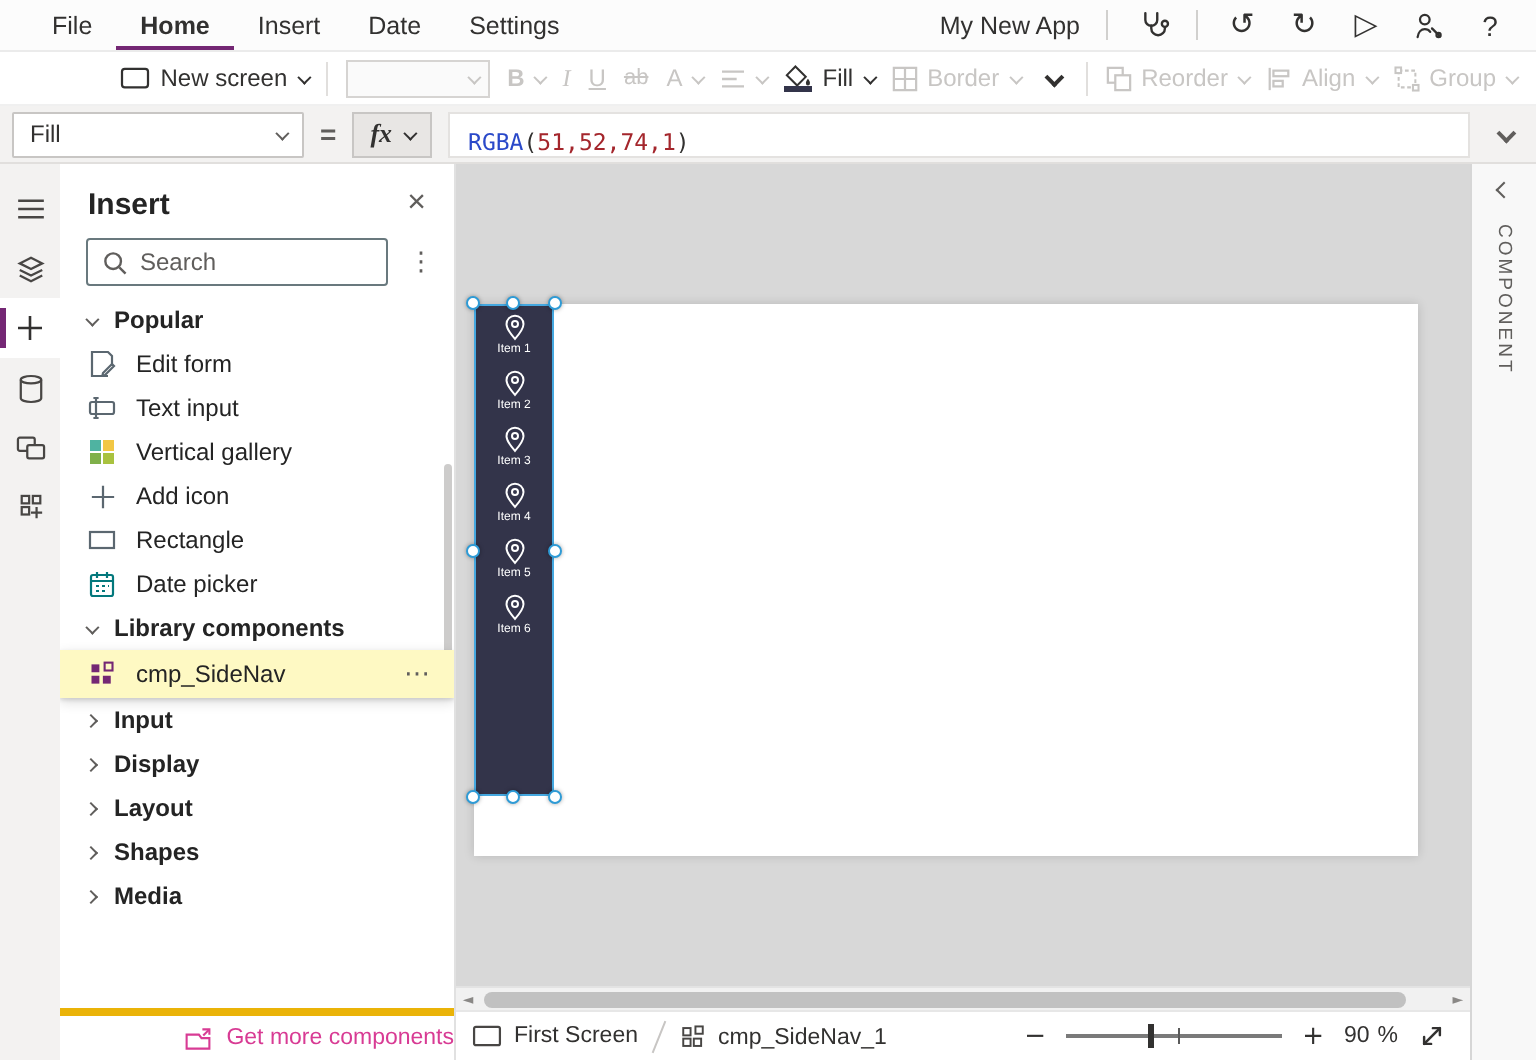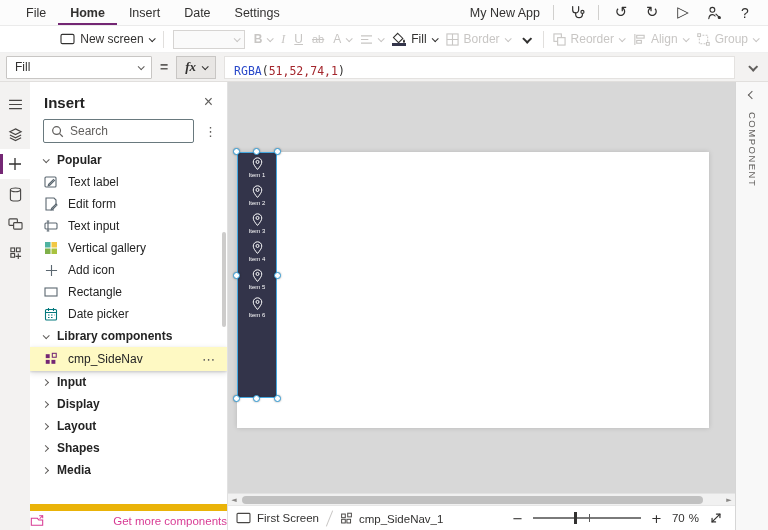--- a/index.html
+++ b/index.html
@@ -65,21 +65,21 @@
   .search-box input::placeholder { color:#605e5c; }
   .kebab { font-family:"DejaVu Sans", sans-serif; color:#605e5c; font-size:13px; padding:0 6px; cursor:pointer; }
   .panel-list { flex:1; overflow:hidden; }
   .row { height:22px; display:flex; align-items:center; gap:9px; padding:0 12px 0 13px; cursor:pointer; color:#242424; }
   .row .chev { color:#605e5c; flex:0 0 auto; }
   .row.header { font-weight:bold; }
   .row .ic { width:16px; display:flex; justify-content:center; flex:0 0 auto; }
   .row.selected { height:24px; background:#fef9c3; box-shadow:0 1px 2px rgba(0,0,0,.12), 0 2px 6px rgba(0,0,0,.14); position:relative; z-index:2; }
   .row .more { margin-left:auto; font-family:"DejaVu Sans", sans-serif; color:#605e5c; font-size:13px; }
   .panel-scrollthumb { position:absolute; right:1px; top:150px; width:4px; height:95px; background:#cdcccb; border-radius:2px; }
-  .panel-foot { height:26px; border-top:7px solid #eab308; display:flex; align-items:center; justify-content:space-between; gap:7px; color:#d83b94; cursor:pointer; flex:0 0 auto; font-size:11.5px; }
+  .panel-foot { height:26px; border-top:4px solid #eab308; display:flex; align-items:center; justify-content:flex-end; gap:7px; color:#d83b94; cursor:pointer; flex:0 0 auto; font-size:11.5px; }
 
   
   .canvas-col { flex:1; display:flex; flex-direction:column; min-width:0; }
   .canvas { flex:1; background:#d8d8d8; position:relative; overflow:hidden; }
   .artboard { position:absolute; left:9px; top:70px; width:472px; height:276px; background:#fff; box-shadow:0 0 5px rgba(0,0,0,.15); }
   .sidenav { position:absolute; left:0; top:0; width:40px; height:246px; background:#33344A; }
   .sel-outline { position:absolute; inset:0; border:1px solid #45a8e0; pointer-events:none; }
   .handle { position:absolute; width:7px; height:7px; border-radius:50%; background:#fff; border:1px solid #2e9bd6; box-shadow:0 0 2px rgba(0,0,0,.35); cursor:pointer; }
   .sidenav-items { display:flex; flex-direction:column; align-items:center; padding-top:4px; }
   .nav-item { height:28px; display:flex; flex-direction:column; align-items:center; justify-content:flex-start; cursor:pointer; }
@@ -321,29 +321,20 @@
           </span>
           <input type="text" placeholder="Search" style="">
         </div>
         <span class="kebab">⋮</span>
       </div>
 
       <div class="panel-list">
         <div class="row header">
           <span class="chev"></span>
           <span>Popular</span>
-        </div>
-        <div class="row">
-          <span class="ic">
-            <svg width="14" height="14" viewBox="0 0 14 14" fill="none" stroke="#5b6770" stroke-width="1.1">
-                <rect x="1" y="2" width="11" height="10" rx="1"></rect>
-                <path d="M4.5 9.5l5-5 1 1-5 5-1.3.3z"></path>
-              </svg>
-          </span>
-          <span>Text label</span>
         </div>
         <div class="row">
           <span class="ic">
             <svg width="14" height="14" viewBox="0 0 14 14" fill="none" stroke="#5b6770" stroke-width="1.1">
                 <path d="M10 13H2V1h8l2 2v5"></path>
                 <path d="M7.5 11.5l4.5-4.5 1 1-4.5 4.5-1.3.3z"></path>
               </svg>
           </span>
           <span>Edit form</span>
         </div>
@@ -537,21 +528,21 @@
           <span>cmp_SideNav_1</span>
         </div>
         <div class="zoomctl">
           <span class="zbtn">−</span>
           <div class="slider">
             <div class="slider-thumb"></div>
             <div class="slider-tick"></div>
           </div>
           <span class="zbtn">+</span>
           <span class="zoom-val">
-            <span>70</span>
+            <span>90</span>
             <span>%</span>
           </span>
           <span style="cursor:pointer;">
             <svg width="14" height="14" viewBox="0 0 16 16" fill="none" stroke="#323130" stroke-width="1.4" stroke-linecap="round">
                 <path d="M3.5 12.5l9-9"></path>
                 <path d="M12.5 3.5h-4M12.5 3.5v4M3.5 12.5h4M3.5 12.5v-4"></path>
               </svg>
           </span>
         </div>
       </div>

